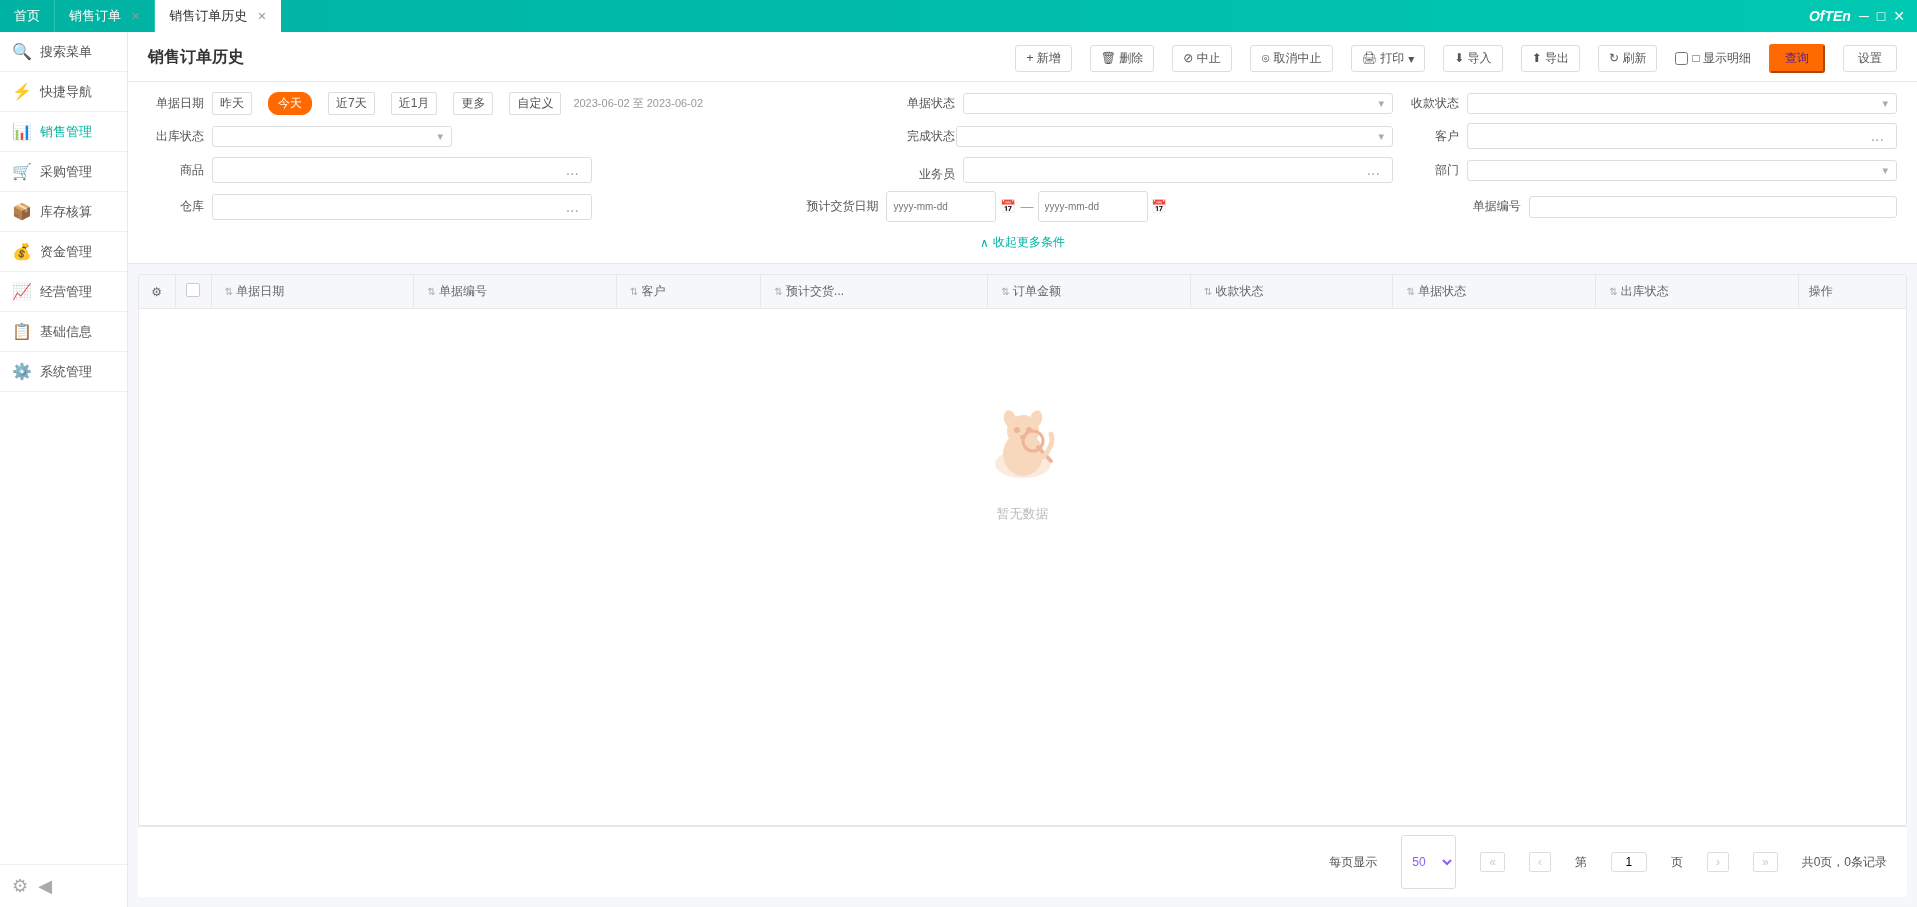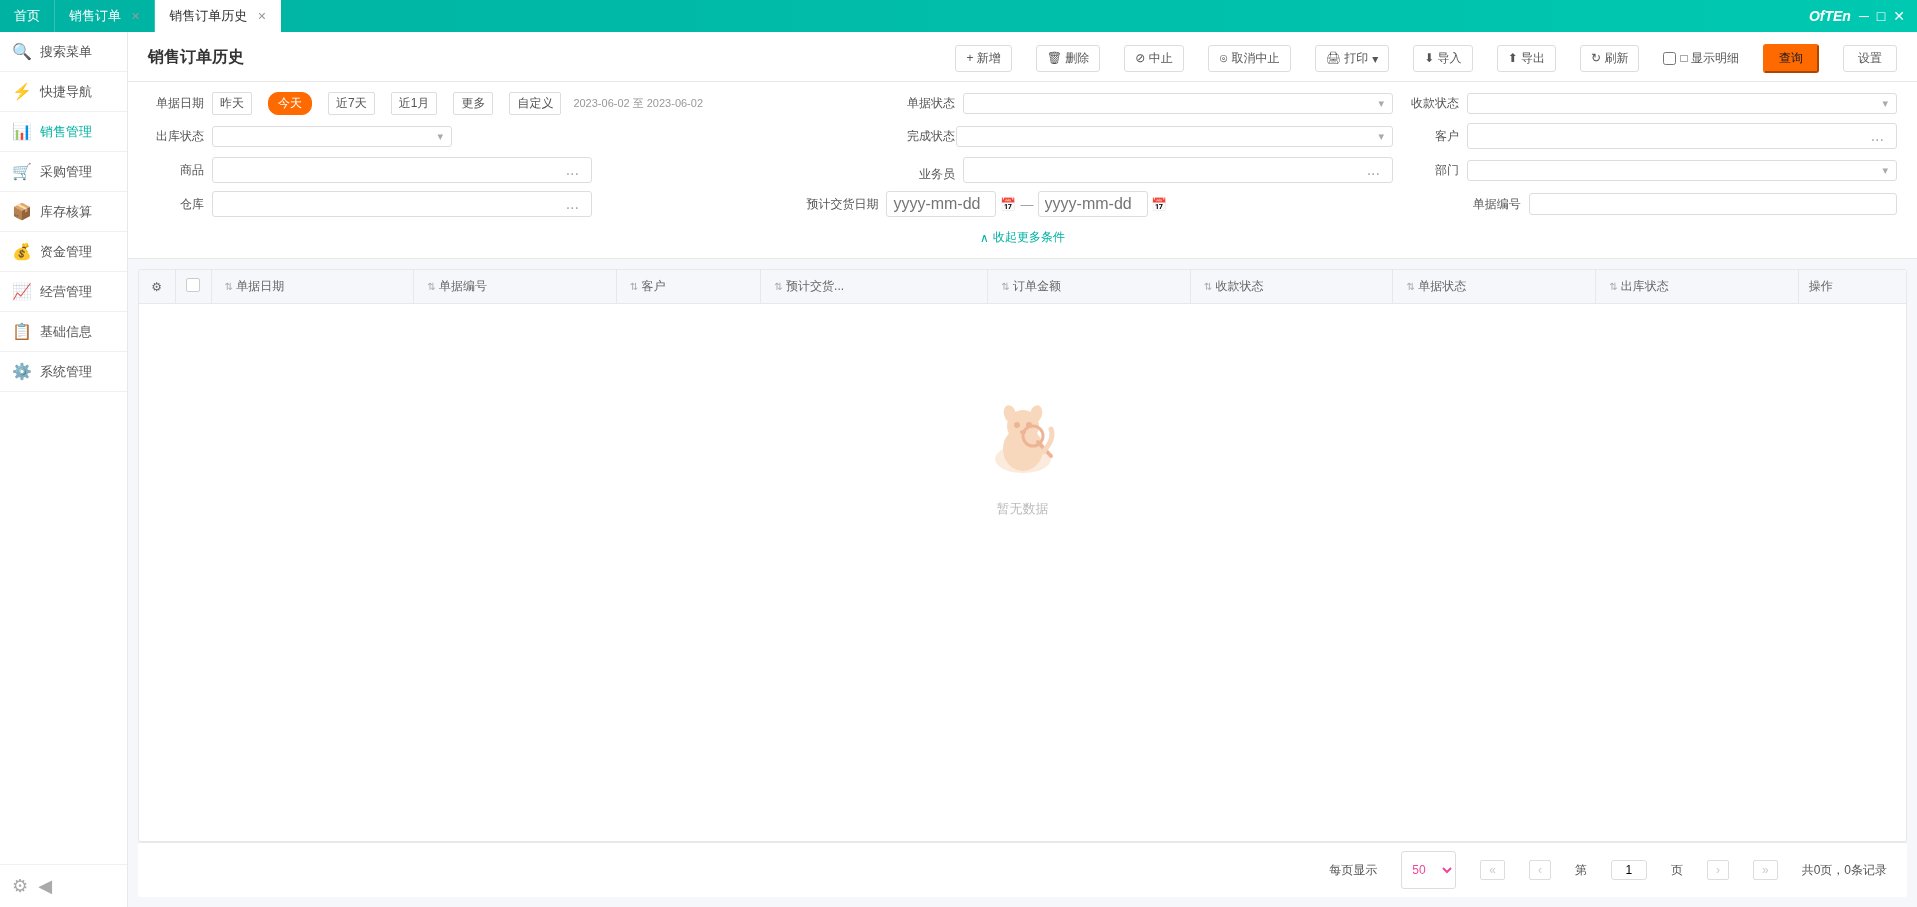--- a/index.html
+++ b/index.html
@@ -99,41 +99,41 @@
     }
     .page-title {
       font-size: 16px;
       font-weight: bold;
       color: #333;
       margin-bottom: 10px;
     }
     .toolbar {
       display: flex;
       align-items: center;
-      gap: 24px;
+      gap: 18px;
       flex-wrap: wrap;
       padding-bottom: 8px;
       justify-content: flex-end;
     }
     .btn-toolbar {
       display: flex;
       align-items: center;
       gap: 4px;
       padding: 4px 10px;
       border: 1px solid #ddd;
       background: #fff;
       color: #555;
       cursor: pointer;
       border-radius: 3px;
       font-size: 12px;
       white-space: nowrap;
     }
     .btn-primary {
       background: #ff6a00;
-      color: #0f172a;
+      color: #4c1d95;
       border-color: #ff6a00;
       border-radius: 3px;
       padding: 4px 14px;
       cursor: pointer;
       font-size: 12px;
     }
     .btn-setting {
       background: #fff;
       color: #555;
       border: 1px solid #ddd;
@@ -233,22 +233,22 @@
     }
     .date-input-pair {
       display: flex;
       align-items: center;
       gap: 4px;
       flex: 1;
     }
     .date-inp {
       border: 1px solid #ddd;
       border-radius: 3px;
-      padding: 3px 6px;
-      font-size: 16px;
+      padding: 9px 6px;
+      font-size: 10px;
       color: #bbb;
       background: #fff;
       width: 110px;
       outline: none;
     }
     .cal-icon { color: #ccc; font-size: 13px; cursor: pointer; }
     .dash { color: #999; }
 
     
     .table-area {
@@ -304,23 +304,23 @@
       gap: 24px;
       font-size: 12px;
       color: #555;
       margin: 0 10px 10px 10px;
       border-bottom-left-radius: 3px;
       border-bottom-right-radius: 3px;
     }
     .page-size-select {
       border: 1px solid #ddd;
       border-radius: 3px;
-      padding: 10px 6px;
-      font-size: 12px;
-      color: #ec4899;
+      padding: 18px 6px;
+      font-size: 12px;
+      color: #8b5cf6;
       background: #fff;
     }
     .page-nav-btn {
       padding: 2px 8px;
       border: 1px solid #ddd;
       background: #fff;
       color: #555;
       cursor: pointer;
       border-radius: 2px;
       font-size: 12px;

